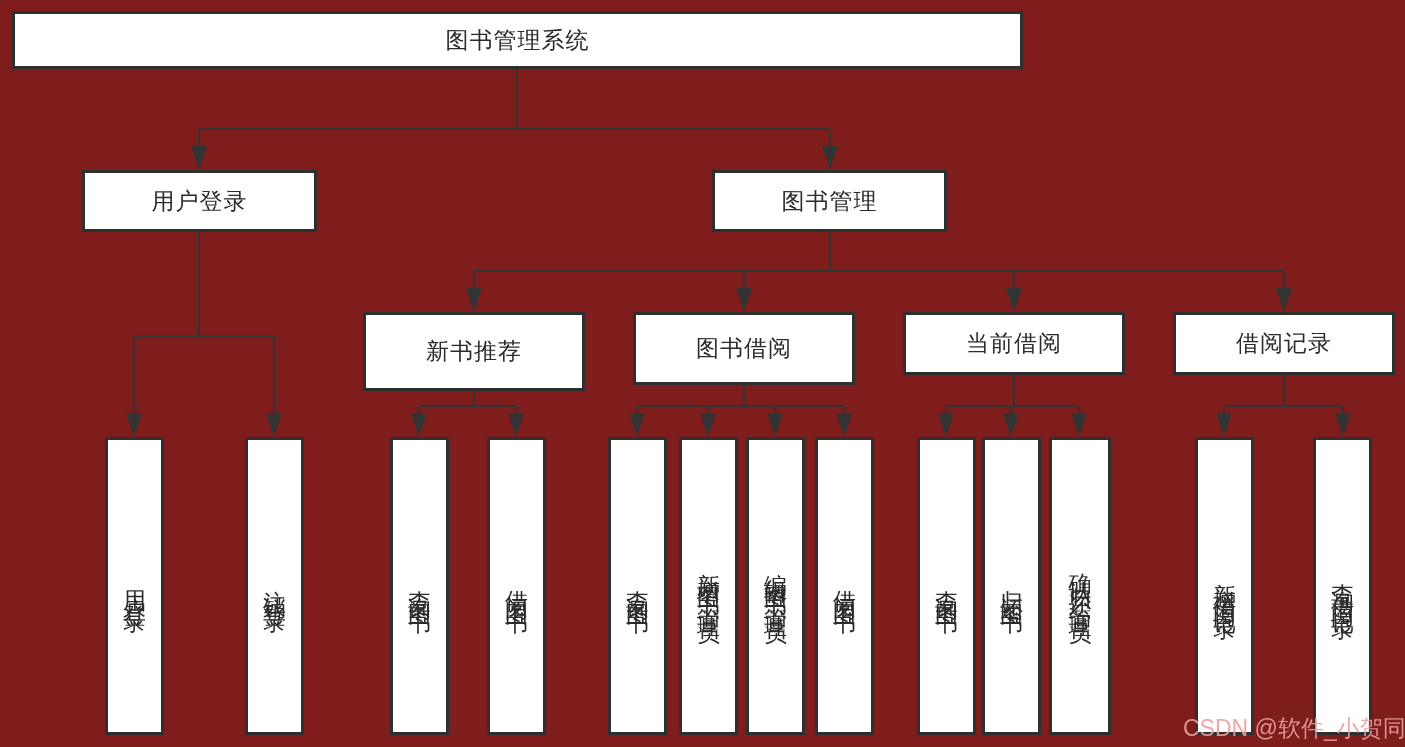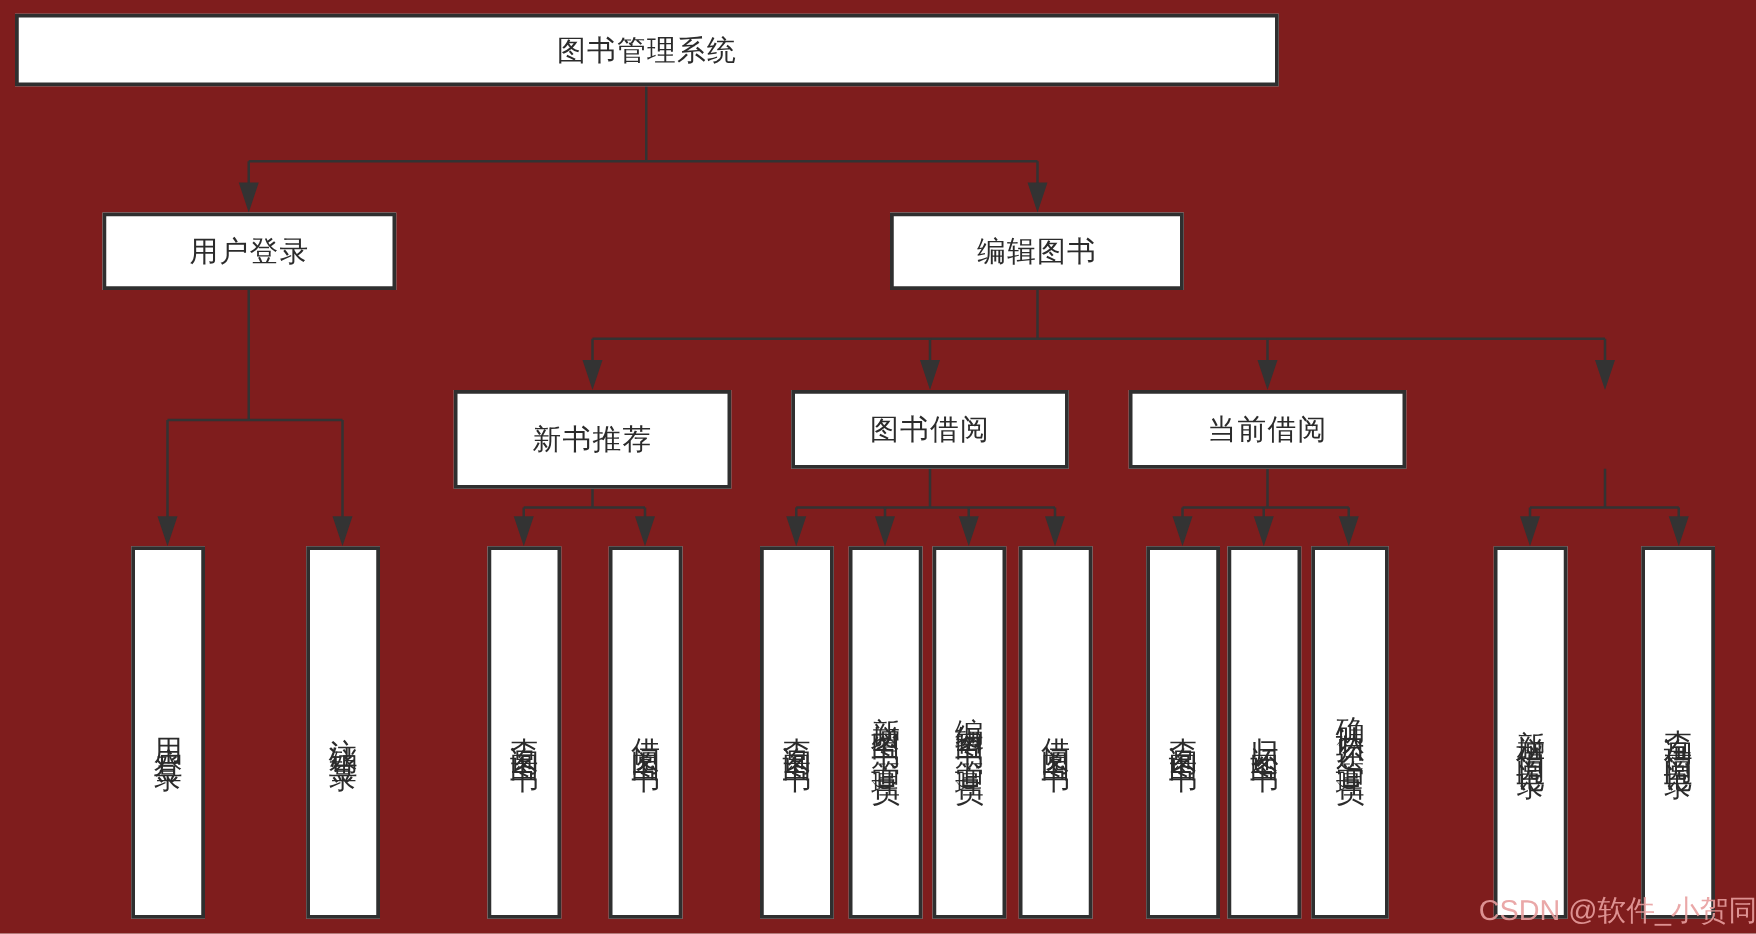--- a/index.html
+++ b/index.html
@@ -82,31 +82,34 @@
 <div id="canvas">
 
   <div class="node" style="left:12px; top:11px; width:1011px; height:58px;">
     <span>图书管理系统</span>
   </div>
 
   <div class="node" style="left:82px; top:170px; width:235px; height:62px;">
     <span>用户登录</span>
   </div>
   <div class="node" style="left:712px; top:170px; width:235px; height:62px;">
-    <span>编辑图书</span>
+    <span>图书管理</span>
   </div>
 
   <div class="node" style="left:363px; top:312px; width:222px; height:79px;">
     <span>新书推荐</span>
   </div>
-  <div class="node" style="left:633px; top:312px; width:222px; height:63px;">
+  <div class="node" style="left:633px; top:312px; width:222px; height:73px;">
     <span>图书借阅</span>
   </div>
   <div class="node" style="left:903px; top:312px; width:222px; height:63px;">
     <span>当前借阅</span>
+  </div>
+  <div class="node" style="left:1173px; top:312px; width:222px; height:63px;">
+    <span>借阅记录</span>
   </div>
 
   <div class="leaf" style="left:105px;">
     <span class="vtext">用户登录</span>
   </div>
   <div class="leaf" style="left:245px;">
     <span class="vtext">注销登录</span>
   </div>
 
   <div class="leaf" style="left:390px;">

